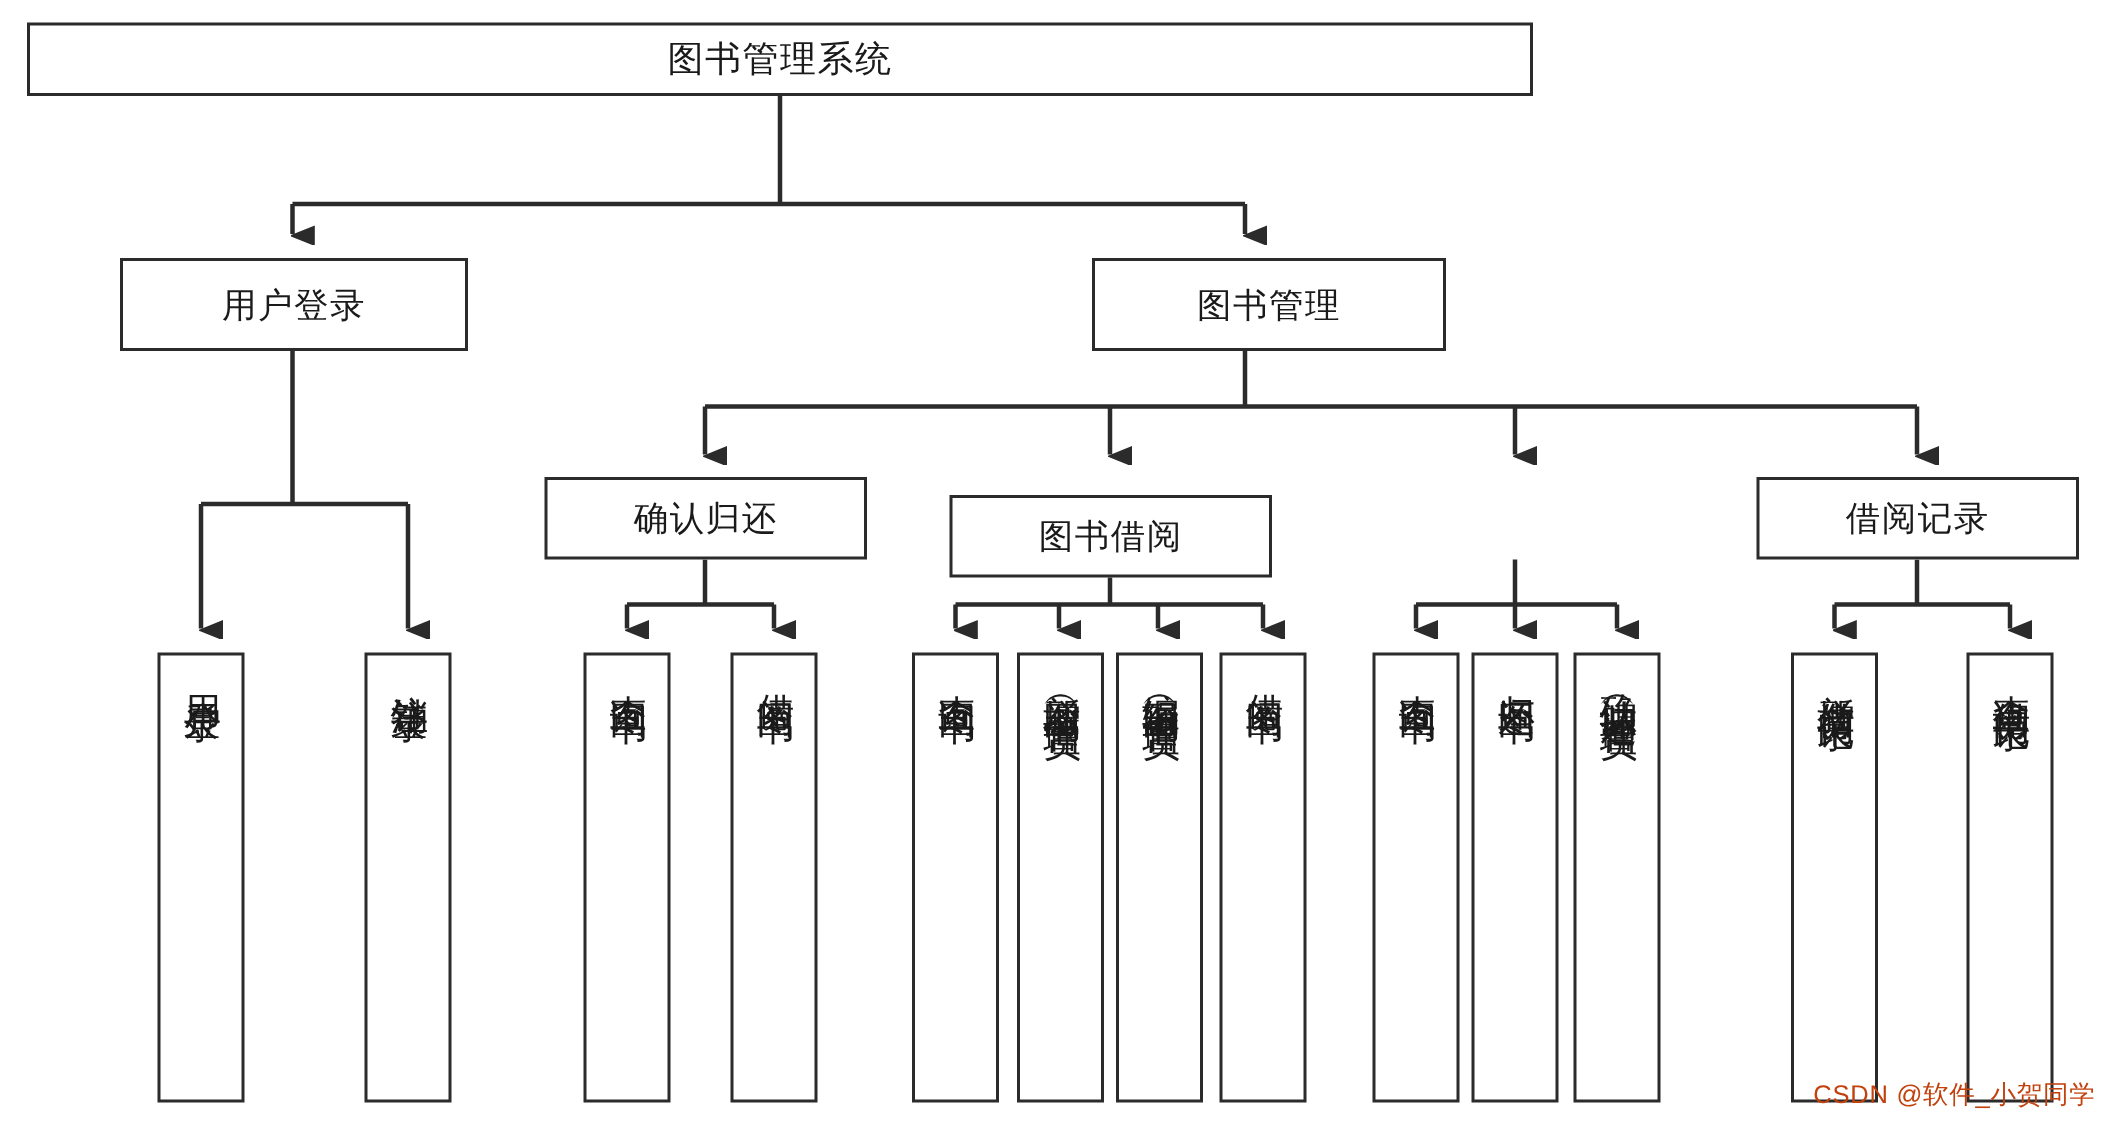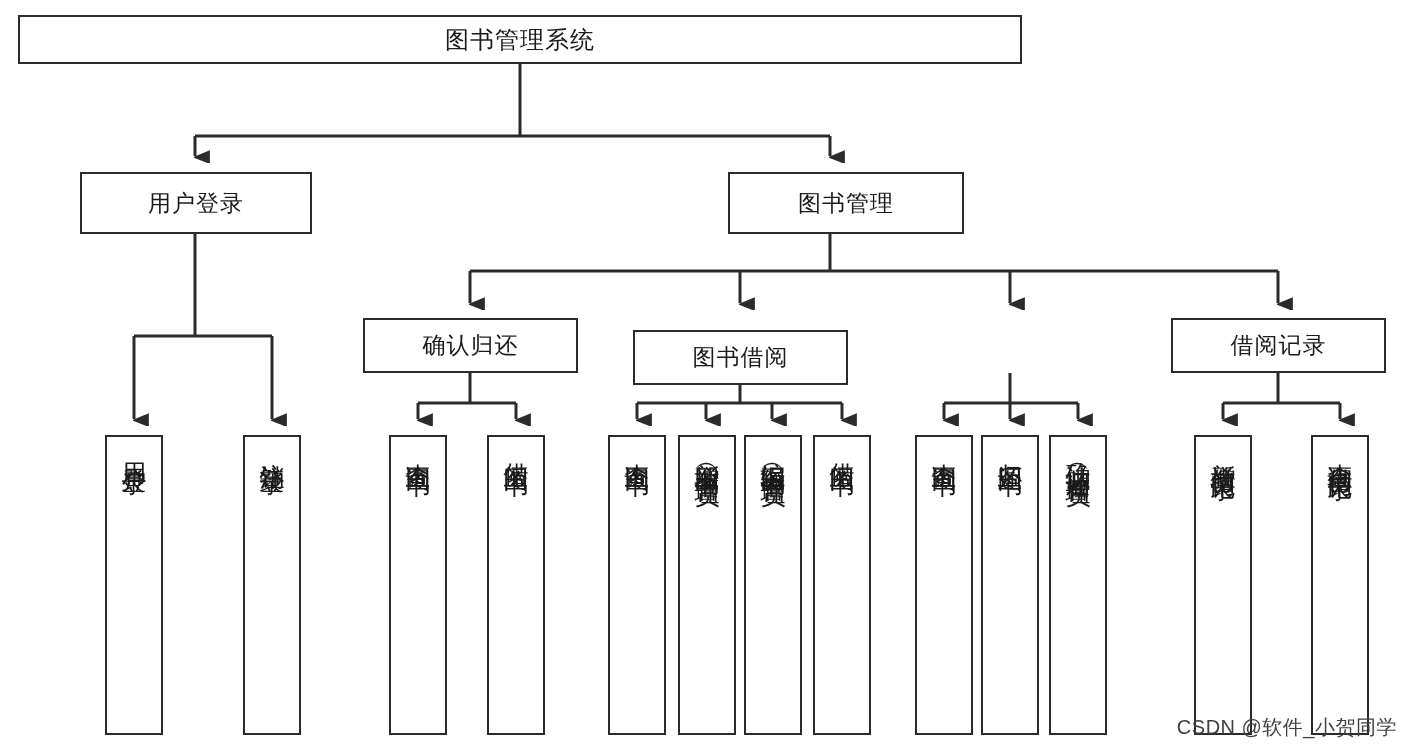--- a/index.html
+++ b/index.html
@@ -62,22 +62,22 @@
     text-orientation: upright;
     font-size: 25px;
     line-height: 1.08;
     letter-spacing: 3px;
     white-space: normal;
   }
   .watermark {
     position: absolute;
     right: 8px;
     bottom: 6px;
-    font-size: 20px;
-    color: #404040;
+    font-size: 17px;
+    color: #c2410c;
     letter-spacing: 0.5px;
     z-index: 5;
     white-space: nowrap;
   }
 </style>
 </head>
 <body>
 
 <div id="canvas">
 

